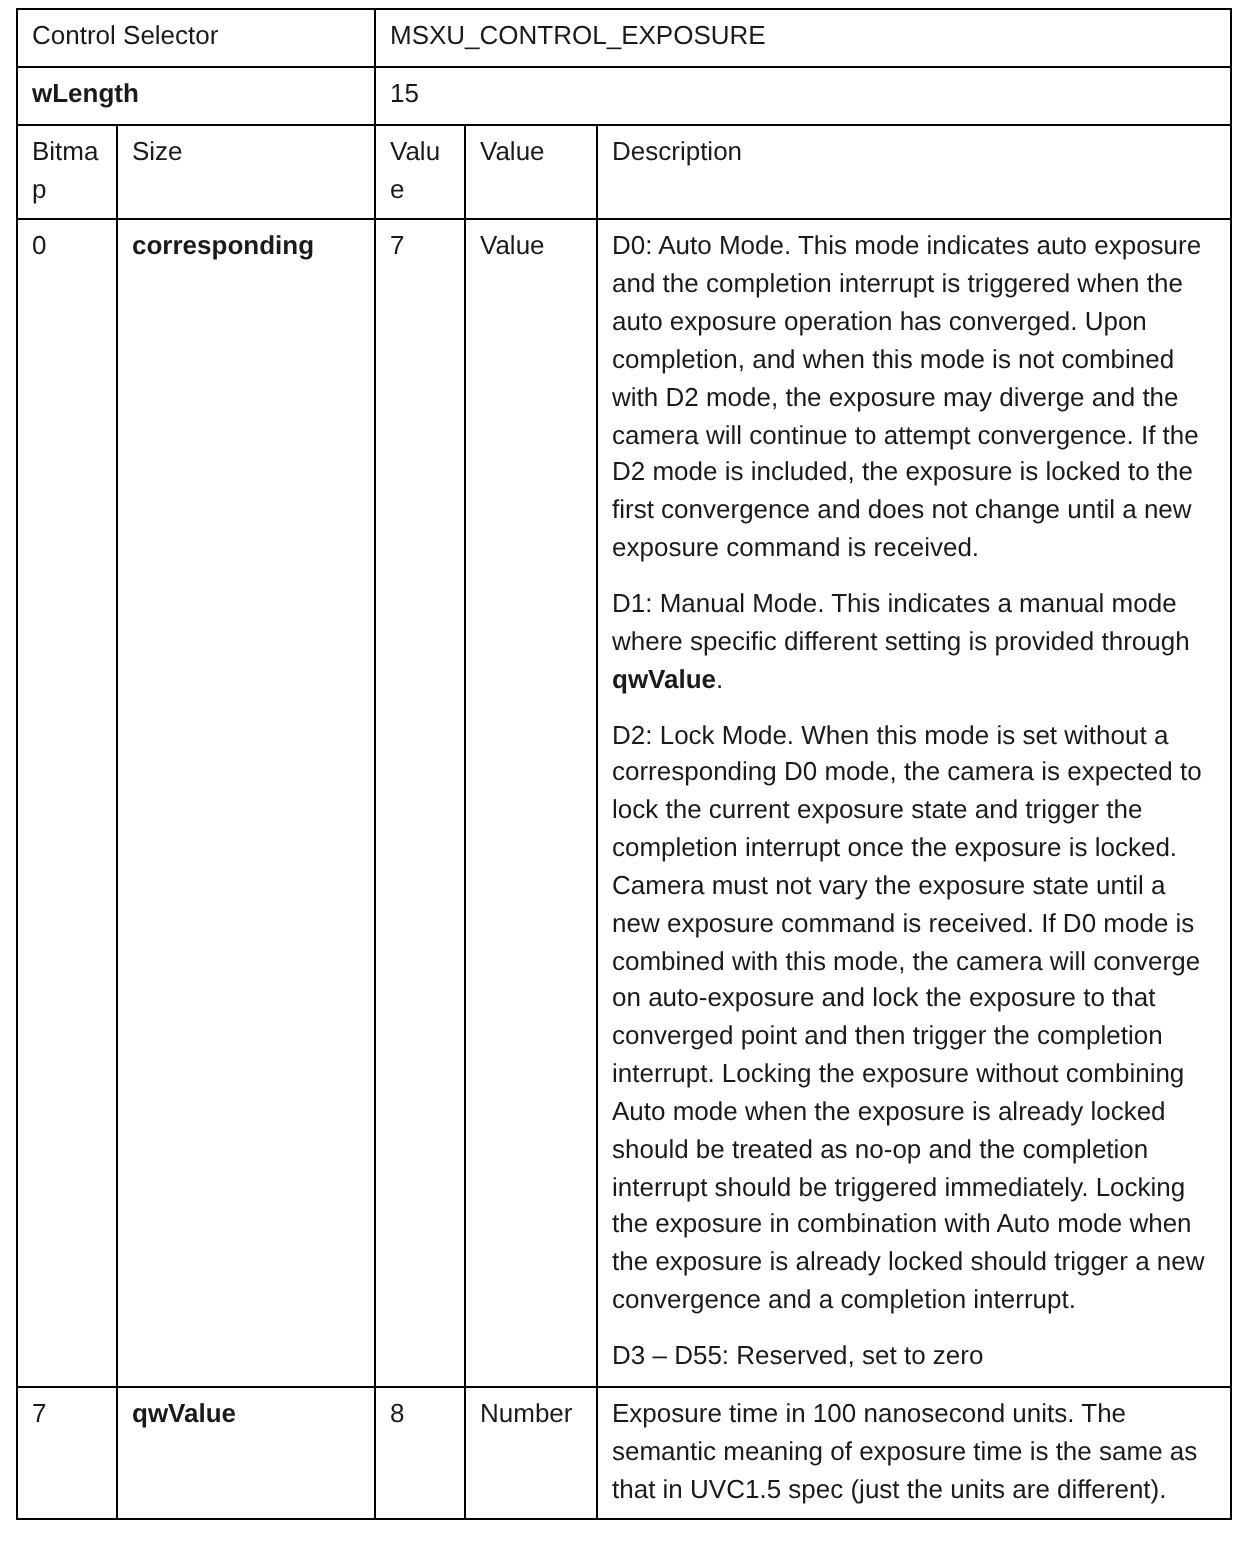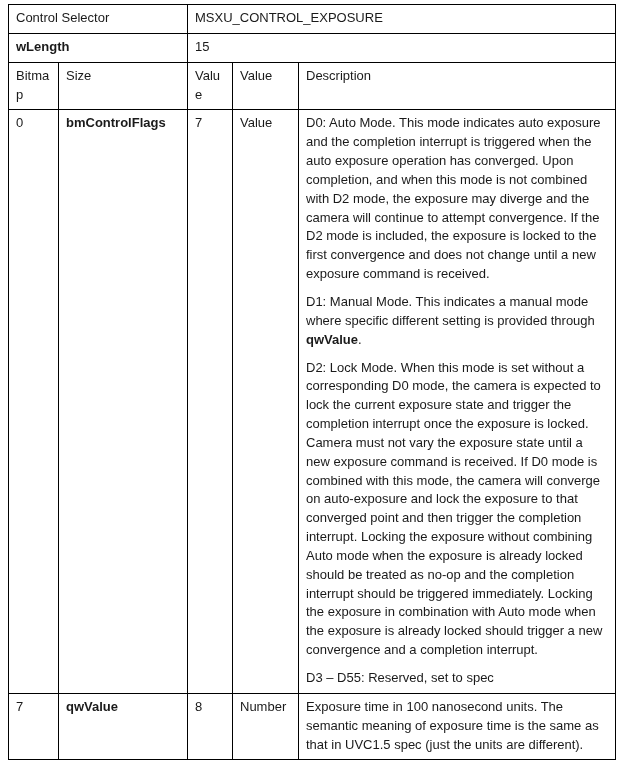--- a/index.html
+++ b/index.html
@@ -63,28 +63,28 @@
   <tr>
     <td>Bitmap</td>
     <td>Size</td>
     <td>Value</td>
     <td>Value</td>
     <td>Description</td>
   </tr>
 
   <tr>
     <td>0</td>
-    <td class="bold">bmControlFlags</td>
+    <td class="bold">corresponding</td>
     <td>7</td>
     <td>Value</td>
     <td class="desc-cell">
       <p>D0: Auto Mode. This mode indicates auto exposure and the completion interrupt is triggered when the auto exposure operation has converged. Upon completion, and when this mode is not combined with D2 mode, the exposure may diverge and the camera will continue to attempt convergence. If the D2 mode is included, the exposure is locked to the first convergence and does not change until a new exposure command is received.</p>
       <p><span>D1: Manual Mode. This indicates a manual mode where specific different setting is provided through </span><span class="bold">qwValue</span><span>.</span></p>
       <p>D2: Lock Mode. When this mode is set without a corresponding D0 mode, the camera is expected to lock the current exposure state and trigger the completion interrupt once the exposure is locked. Camera must not vary the exposure state until a new exposure command is received. If D0 mode is combined with this mode, the camera will converge on auto-exposure and lock the exposure to that converged point and then trigger the completion interrupt. Locking the exposure without combining Auto mode when the exposure is already locked should be treated as no-op and the completion interrupt should be triggered immediately. Locking the exposure in combination with Auto mode when the exposure is already locked should trigger a new convergence and a completion interrupt.</p>
-      <p>D3 – D55: Reserved, set to spec</p>
+      <p>D3 – D55: Reserved, set to zero</p>
     </td>
   </tr>
 
   <tr>
     <td>7</td>
     <td class="bold">qwValue</td>
     <td>8</td>
     <td>Number</td>
     <td class="desc-cell">
       <p>Exposure time in 100 nanosecond units. The semantic meaning of exposure time is the same as that in UVC1.5 spec (just the units are different).</p>

